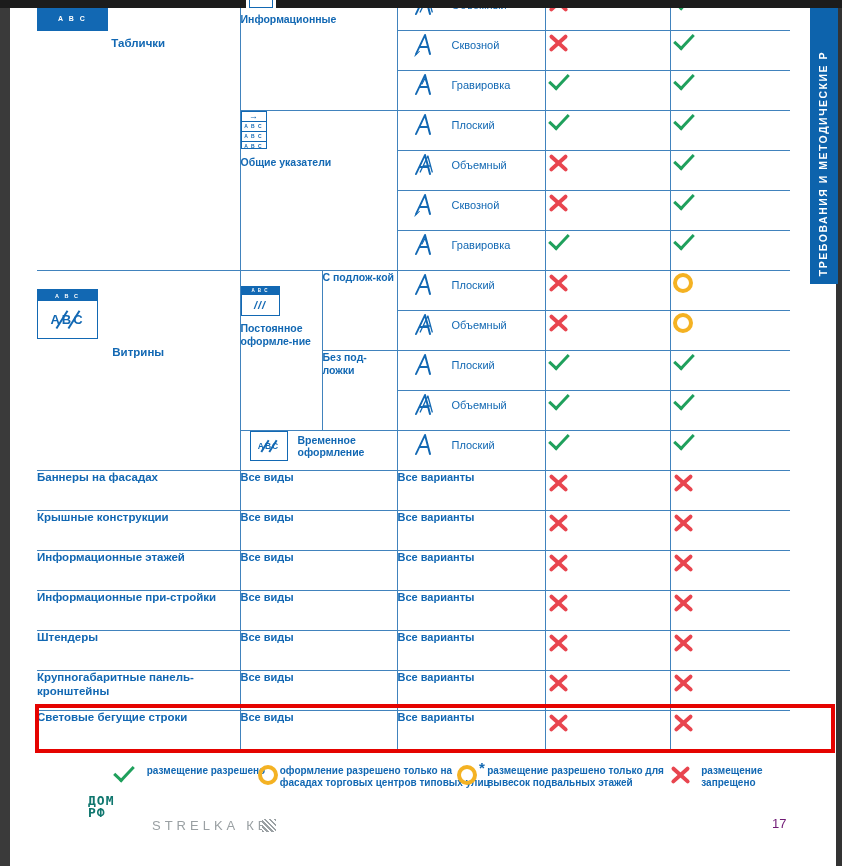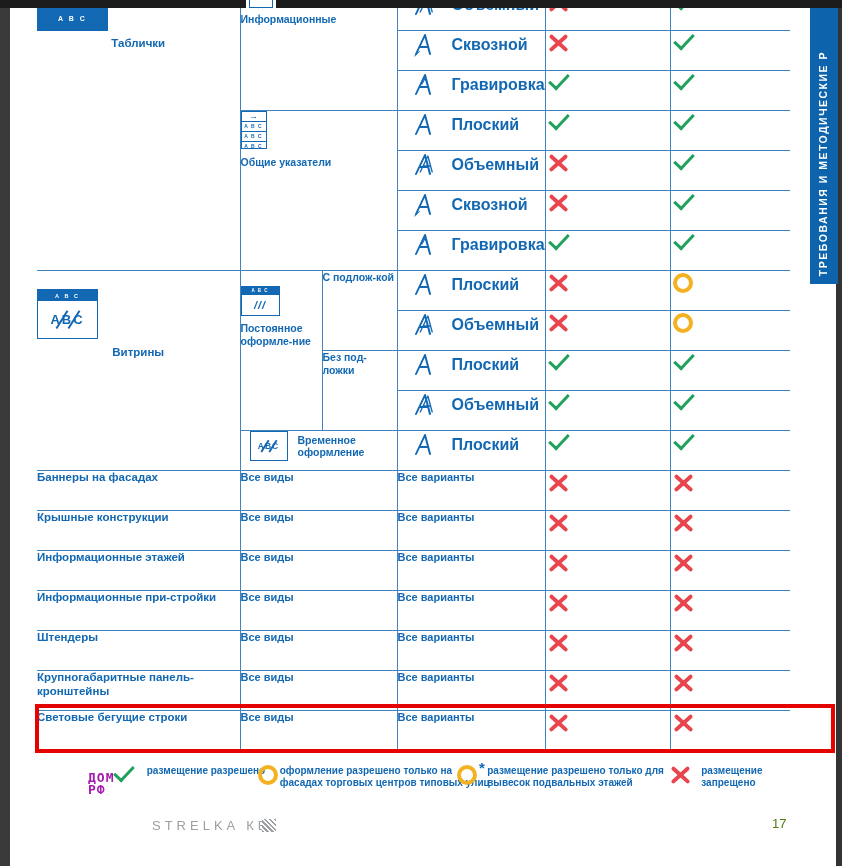--- a/index.html
+++ b/index.html
@@ -42,21 +42,21 @@
   td.cat.top{padding-top:15px;}
   td.cat-simple{vertical-align:middle;padding-left:51px;padding-right:14px;font-size:11.5px;font-weight:700;line-height:13.5px;}
   td.sub{padding:6px 4px 0 21px;font-size:10.5px;font-weight:700;line-height:12.5px;}
   td.sub.pt-frag{padding-top:22px;}
   td.subsub{padding:11px 4px 0 10px;font-size:10.5px;font-weight:700;line-height:12.5px;}
   td.kinds{vertical-align:middle;padding-left:21px;font-size:11px;font-weight:600;}
   td.variants{vertical-align:middle;padding-left:22px;font-size:11px;font-weight:600;}
   td.mk{vertical-align:middle;padding-left:18px;}
 
   .typecell{display:flex;align-items:center;gap:13px;padding-left:13px;}
-  .typ-label{font-size:16px;font-weight:700;}
+  .typ-label{font-size:11px;font-weight:400;}
 
   
   .sign-icon{display:inline-block;width:28px;height:27px;transform:skewX(-6deg);}
   .sign-icon svg path{fill:none;stroke:#1268b3;stroke-width:2;stroke-linejoin:round;stroke-linecap:round;}
   .sign-icon svg path.ghost{stroke-width:1.3;}
   .sign-icon svg path.thin{stroke-width:1.1;}
 
   
   .mark{display:inline-block;position:relative;width:28px;height:24px;}
   .mark-allowed::after{
@@ -109,26 +109,26 @@
 
   
   .legend-item{position:absolute;display:flex;gap:8px;justify-content:center;}
   .legend-item .txt{color:#1268b3;font-size:10px;font-weight:600;line-height:12px;padding-top:2px;}
   .li1{left:88px;top:763px;width:200px;}
   .li2{left:256px;top:763px;width:240px;}
   .li3{left:455px;top:763px;width:220px;}
   .li4{left:668px;top:763px;width:140px;}
 
   
-  .dom-logo{position:absolute;left:88px;top:772px;color:#a21caf;font-weight:700;font-size:13px;
+  .dom-logo{position:absolute;left:88px;top:795px;color:#0f766e;font-weight:700;font-size:13px;
     line-height:12px;letter-spacing:1px;font-family:"DejaVu Sans Mono", monospace;}
   .brand{position:absolute;left:152px;top:818px;color:#9aa0a3;font-size:13px;letter-spacing:4px;font-weight:500;}
   .hatch{position:absolute;left:262px;top:819px;width:14px;height:13px;
     background:repeating-linear-gradient(45deg,#9aa0a3 0 1.5px,#ffffff 1.5px 3.5px);}
-  .page-num{position:absolute;left:772px;top:816px;color:#4d7c0f;font-size:13px;}
+  .page-num{position:absolute;left:772px;top:816px;color:#701a75;font-size:13px;}
 </style>
 </head>
 <body>
 
 <table class="matrix">
   <colgroup>
       <col class="c1">
       <col class="c2">
       <col class="c2b">
       <col class="c3">

